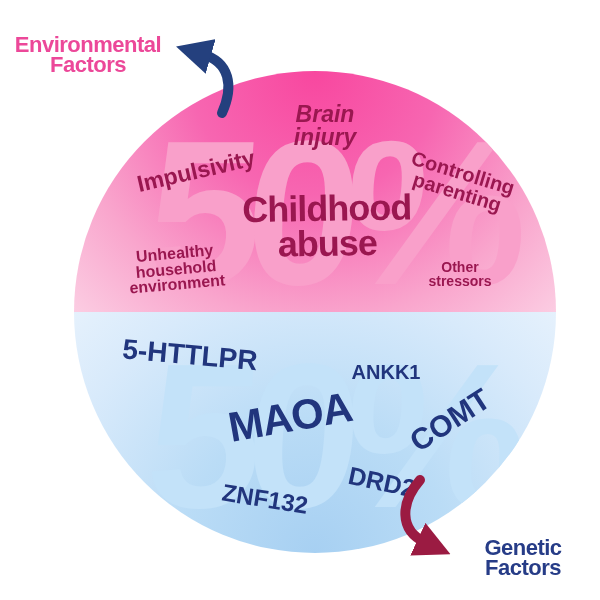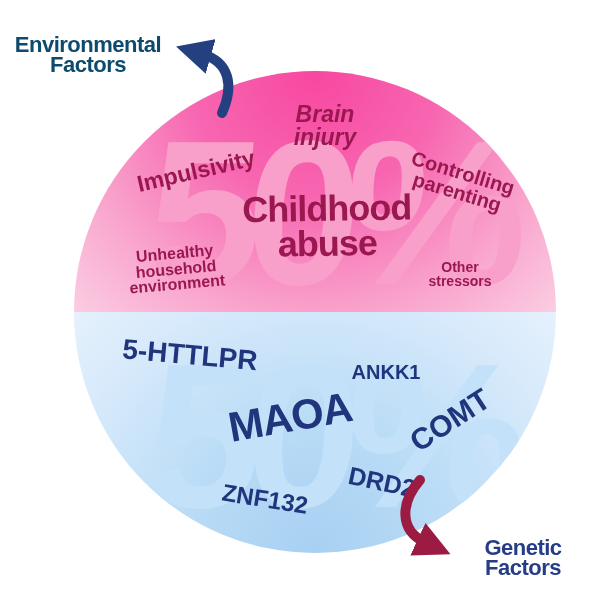--- a/index.html
+++ b/index.html
@@ -32,21 +32,21 @@
   .w-httlpr {left:116px;top:284px;font-size:28px;transform:translate(-50%,-50%) rotate(5deg);}
   .w-ankk1  {left:312px;top:275px;font-size:20px;transform:translate(-50%,-50%);margin-top:27px;}
   .w-maoa   {left:216px;top:346px;font-size:42px;letter-spacing:-1px;transform:translate(-50%,-50%) rotate(-10deg);}
   .w-comt   {left:376px;top:349px;font-size:30px;transform:translate(-50%,-50%) rotate(-33deg);}
   .w-drd2   {left:308px;top:411px;font-size:25px;transform:translate(-50%,-50%) rotate(12deg);}
   .w-znf132 {left:191px;top:428px;font-size:24px;transform:translate(-50%,-50%) rotate(9deg);}
 
   
   .cat-label{position:absolute;font-weight:700;white-space:pre-line;text-align:center;
       line-height:0.92;font-size:22px;letter-spacing:-0.5px;transform:translate(-50%,-50%);}
-  .cat-env{left:88px;top:55px;color:#0c4a6e;}
+  .cat-env{left:88px;top:55px;color:#ec4899;}
   .cat-gen{left:523px;top:558px;color:#263c87;}
 
   .arrow-layer{position:absolute;left:0;top:0;width:600px;height:600px;pointer-events:none;}
 </style>
 </head>
 <body>
 
 <div class="stage">
 
   <div class="cat-label cat-env">Environmental

